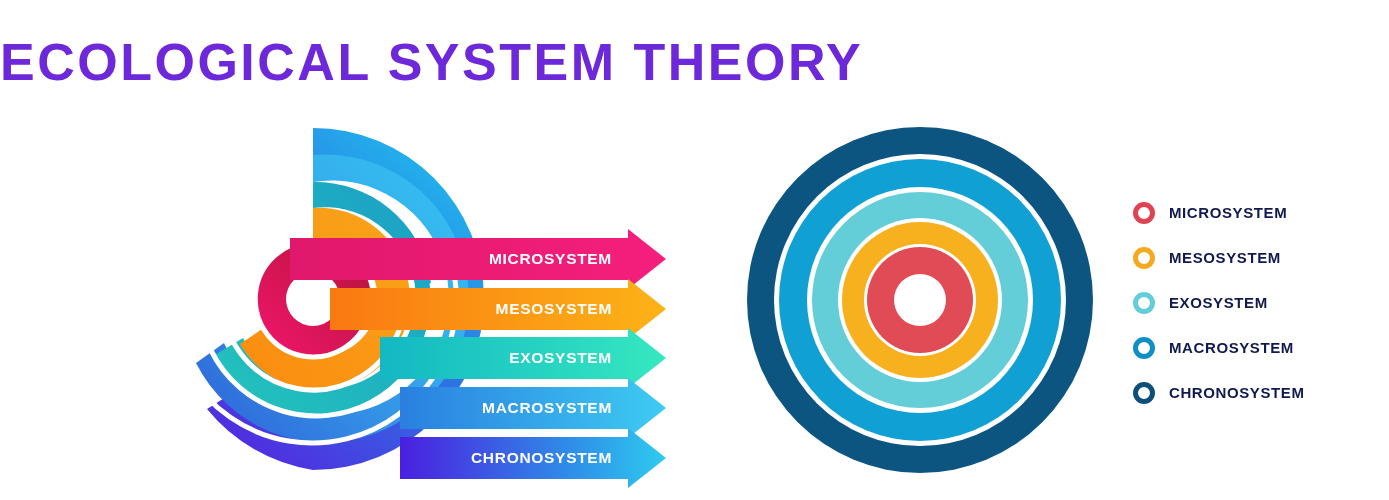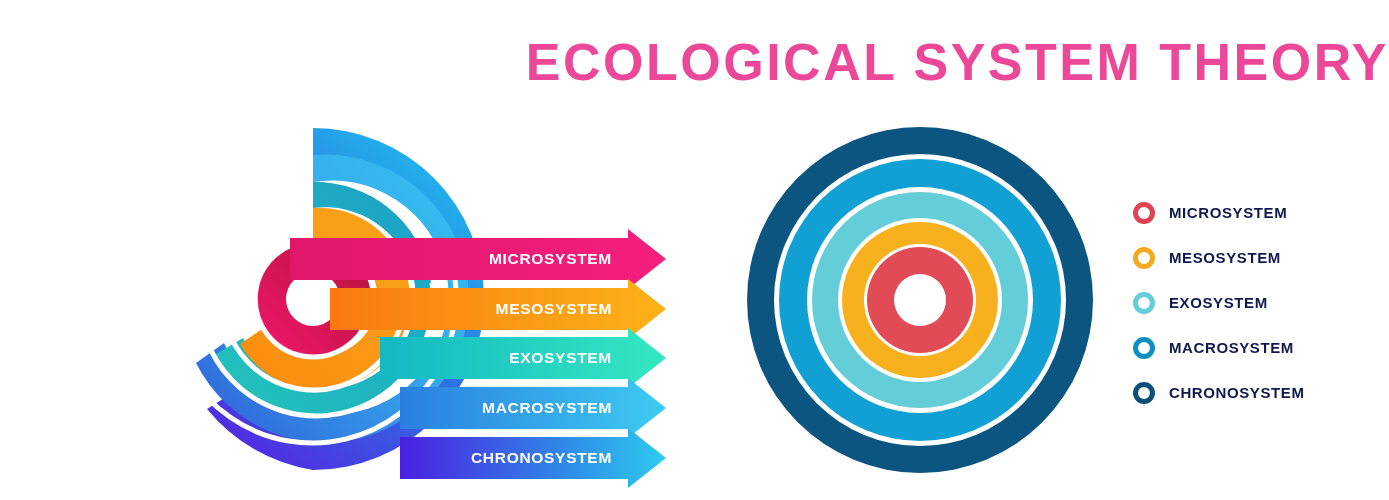--- a/index.html
+++ b/index.html
@@ -18,26 +18,26 @@
     position: absolute;
     inset: 0;
     width: 1389px;
     height: 500px;
   }
   .page-title {
     position: absolute;
     top: 32px;
     left: 0;
     width: 1389px;
-    text-align: right;
+    text-align: left;
     font-family: "Liberation Sans", sans-serif;
     font-size: 52px;
     font-weight: bold;
     letter-spacing: 2.5px;
-    color: #ec4899;
+    color: #6d28d9;
     white-space: nowrap;
   }
   .legend {
     position: absolute;
     left: 1133px;
     top: 190px;
     width: 250px;
   }
   .legend-item {
     display: flex;

